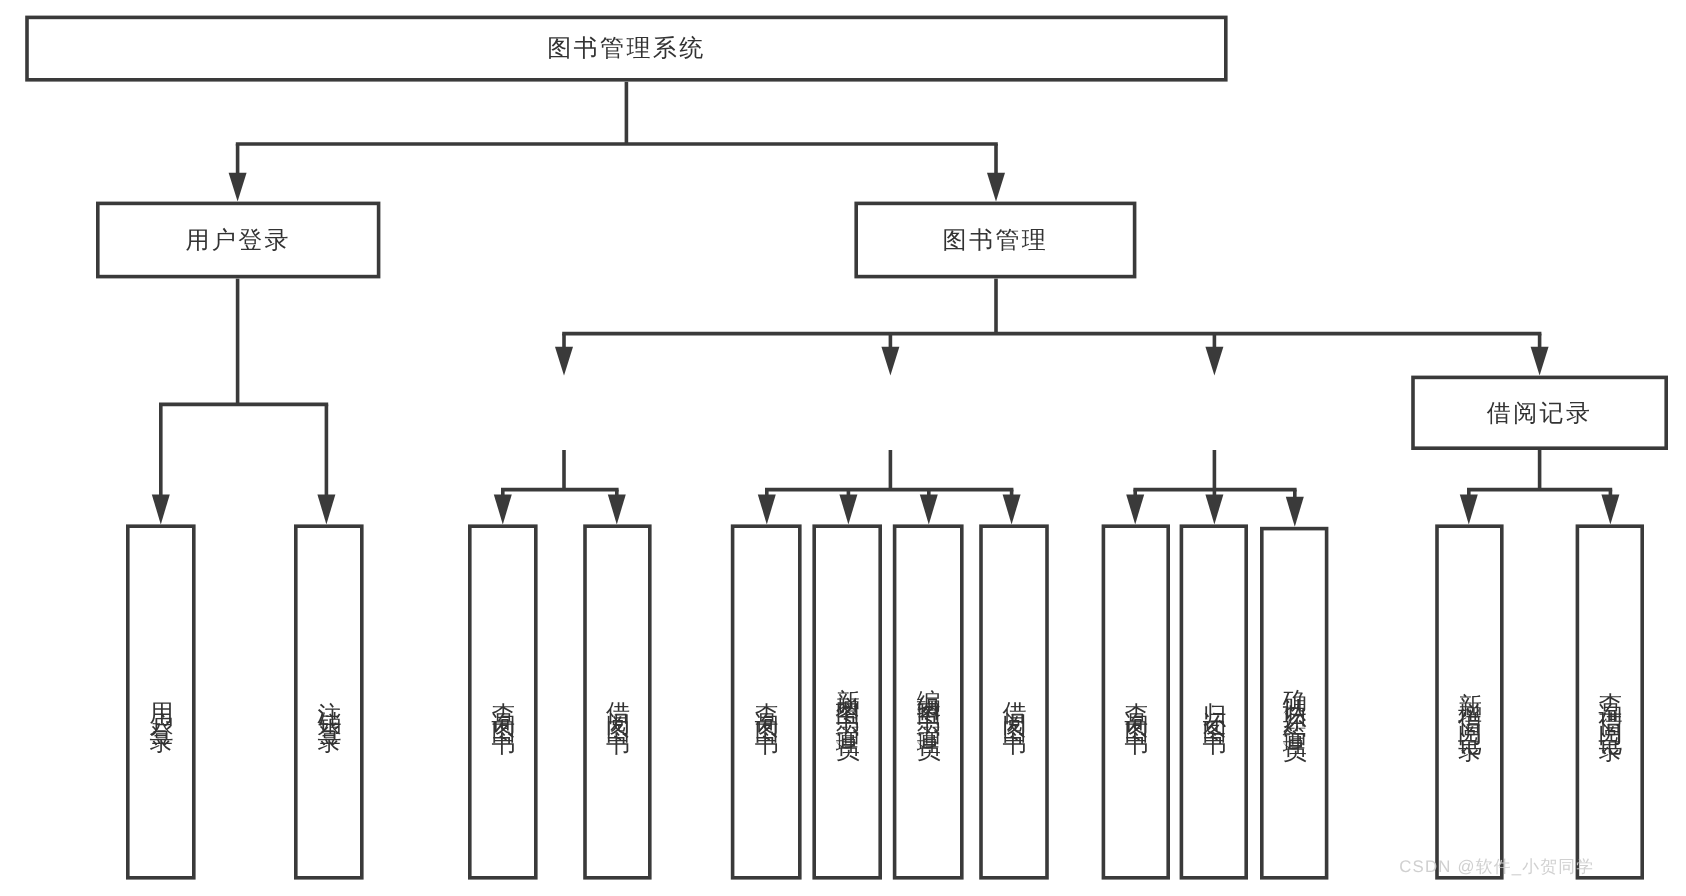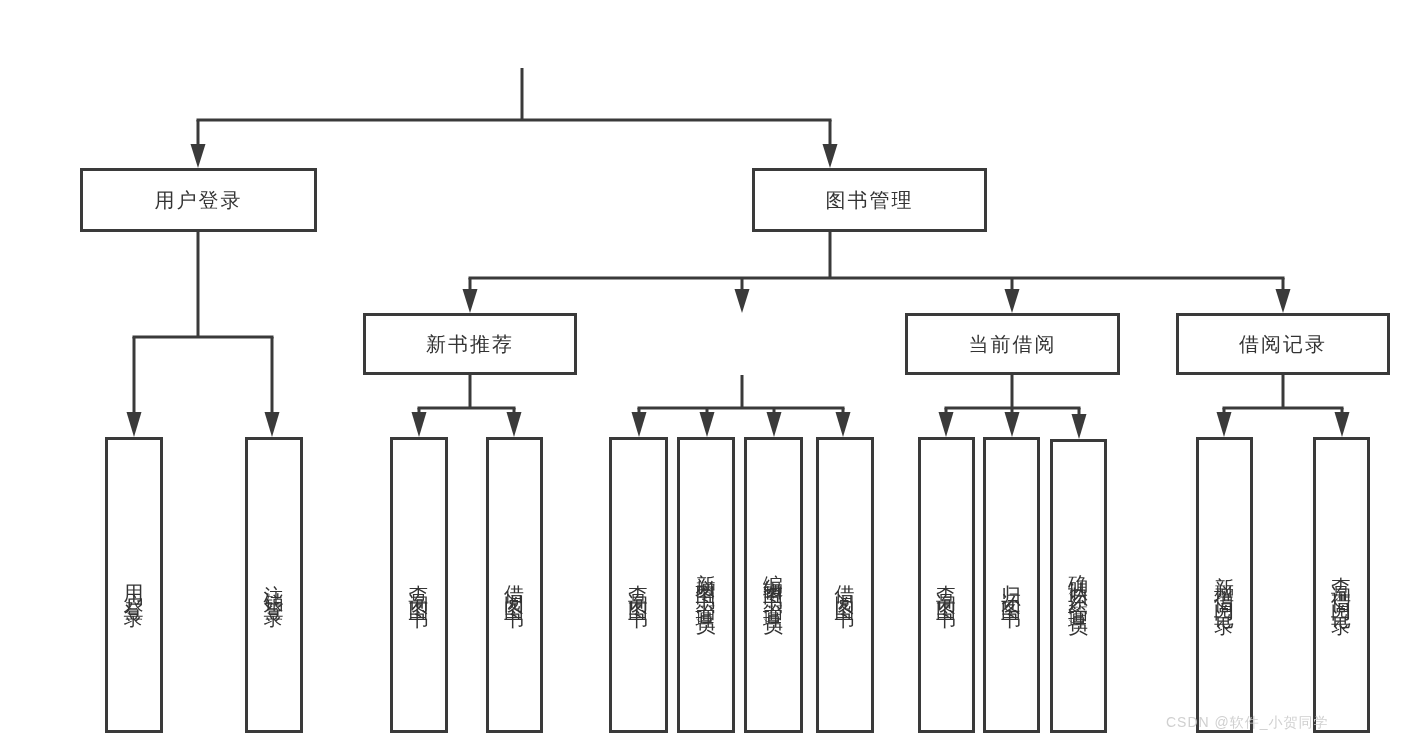--- a/index.html
+++ b/index.html
@@ -120,34 +120,31 @@
 
       <line x1="1283" y1="375" x2="1283" y2="408"></line>
       <line x1="1222.5" y1="408" x2="1343.5" y2="408"></line>
       <line x1="1224" y1="408" x2="1224" y2="418"></line>
       <polygon points="1216.5,412 1231.5,412 1224,437" stroke="none"></polygon>
       <line x1="1342" y1="408" x2="1342" y2="418"></line>
       <polygon points="1334.5,412 1349.5,412 1342,437" stroke="none"></polygon>
     </g>
   </svg>
 
+  <div class="node" style="left:21px; top:13px; width:1002px; height:55px;">
+    <span>图书管理系统</span>
+  </div>
 
   <div class="node" style="left:80px; top:168px; width:237px; height:64px;">
     <span>用户登录</span>
   </div>
-  <div class="node" style="left:712px; top:168px; width:235px; height:64px;margin-left:40px;">
+  <div class="node" style="left:712px; top:168px; width:235px; height:64px;">
     <span>图书管理</span>
   </div>
 
-  <div class="node" style="left:363px; top:313px; width:214px; height:62px;">
-    <span>新书推荐</span>
-  </div>
-  <div class="node" style="left:905px; top:313px; width:215px; height:62px;">
-    <span>当前借阅</span>
-  </div>
   <div class="node" style="left:1176px; top:313px; width:214px; height:62px;">
     <span>借阅记录</span>
   </div>
 
   <div class="vnode" style="left:105px; top:437px; width:58px; height:296px;">
     <span>用户登录</span>
   </div>
   <div class="vnode" style="left:245px; top:437px; width:58px; height:296px;">
     <span>注销登录</span>
   </div>

